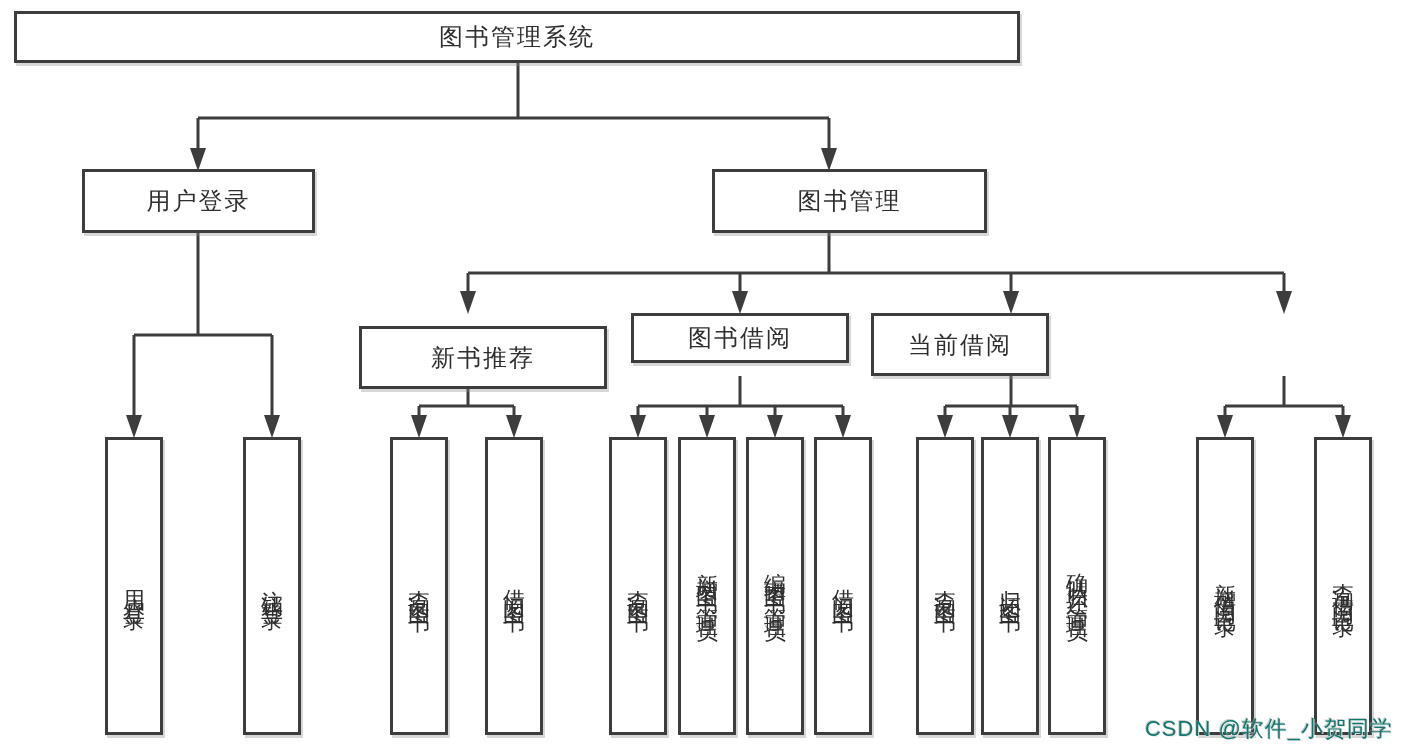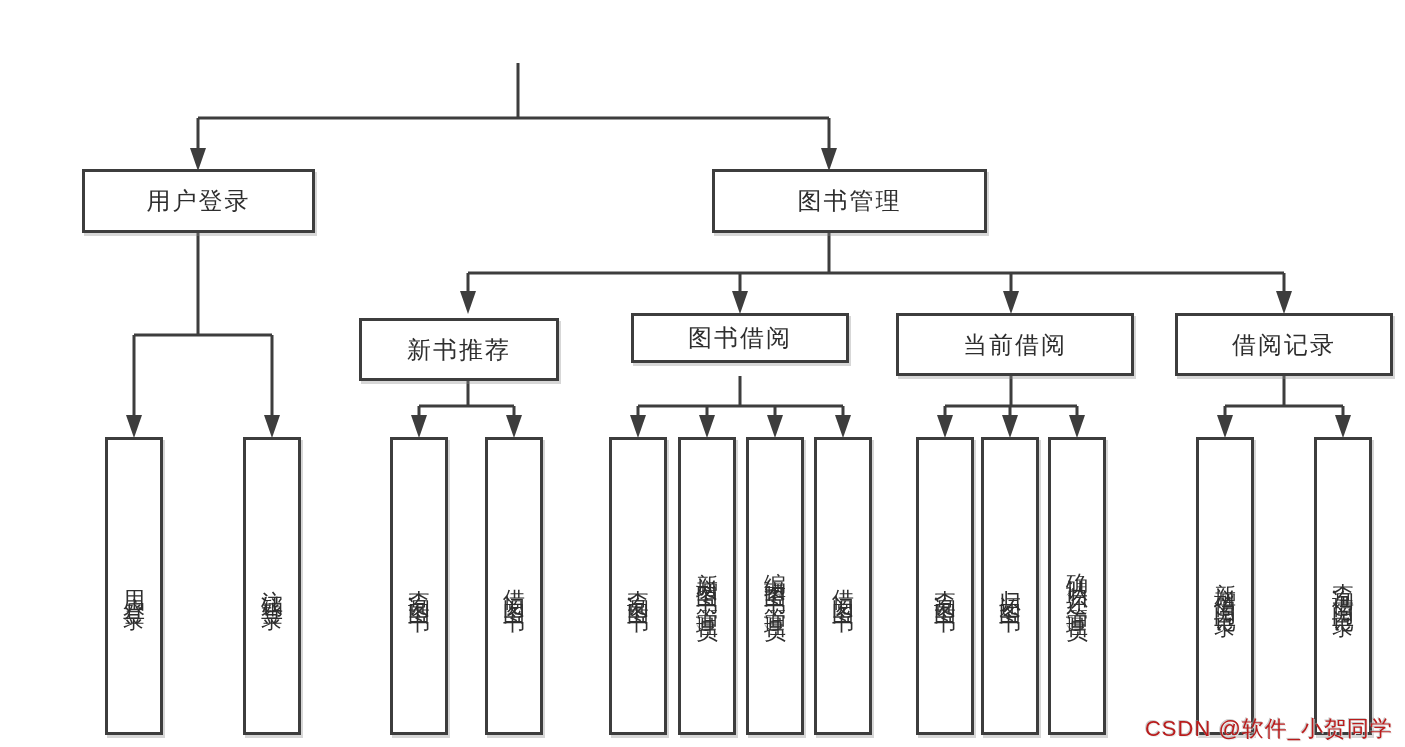--- a/index.html
+++ b/index.html
@@ -28,21 +28,21 @@
     writing-mode: vertical-rl;
     text-orientation: mixed;
     letter-spacing: 7px;
     line-height: 1;
   }
   .watermark {
     position: absolute;
     right: 12px;
     bottom: 3px;
     font-size: 22px;
-    color: #b91c1c;
+    color: #0f766e;
     text-shadow: -1px -1px 0 rgba(160,160,160,0.55), 1px 1px 0 rgba(235,235,235,0.9);
     letter-spacing: 1px;
     white-space: nowrap;
   }
 </style>
 </head>
 <body>
 
 <div id="diagram">
 
@@ -82,39 +82,39 @@
       <polygon points="767,415 783,415 775,438"></polygon>
       <polygon points="835,415 851,415 843,438"></polygon>
       <polygon points="937,415 953,415 945,438"></polygon>
       <polygon points="1002,415 1018,415 1010,438"></polygon>
       <polygon points="1069,415 1085,415 1077,438"></polygon>
       <polygon points="1217,415 1233,415 1225,438"></polygon>
       <polygon points="1335,415 1351,415 1343,438"></polygon>
     </g>
   </svg>
 
+  <div class="node hbox" style="left:14px;top:11px;width:1006px;height:52px">
+    <span>图书管理系统</span>
+  </div>
 
   <div class="node hbox" style="left:82px;top:169px;width:233px;height:64px">
     <span>用户登录</span>
   </div>
   <div class="node hbox" style="left:712px;top:169px;width:275px;height:64px">
     <span>图书管理</span>
   </div>
 
-  <div class="node hbox" style="left:359px;top:318px;width:200px;height:63px">
+  <div class="node hbox" style="left:359px;top:326px;width:248px;height:63px">
     <span>新书推荐</span>
   </div>
   <div class="node hbox" style="left:631px;top:313px;width:218px;height:50px">
     <span>图书借阅</span>
   </div>
-  <div class="node hbox" style="left:896px;top:313px;width:238px;height:63px">
+  <div class="node hbox" style="left:871px;top:313px;width:178px;height:63px">
     <span>当前借阅</span>
-  </div>
-  <div class="node hbox" style="left:1175px;top:313px;width:218px;height:63px">
-    <span>借阅记录</span>
   </div>
 
   <div class="node vbox" style="left:105px;top:437px;width:58px;height:298px">
     <span class="vtext">用户登录</span>
   </div>
   <div class="node vbox" style="left:243px;top:437px;width:58px;height:298px">
     <span class="vtext">注销登录</span>
   </div>
 
   <div class="node vbox" style="left:390px;top:437px;width:58px;height:298px">

